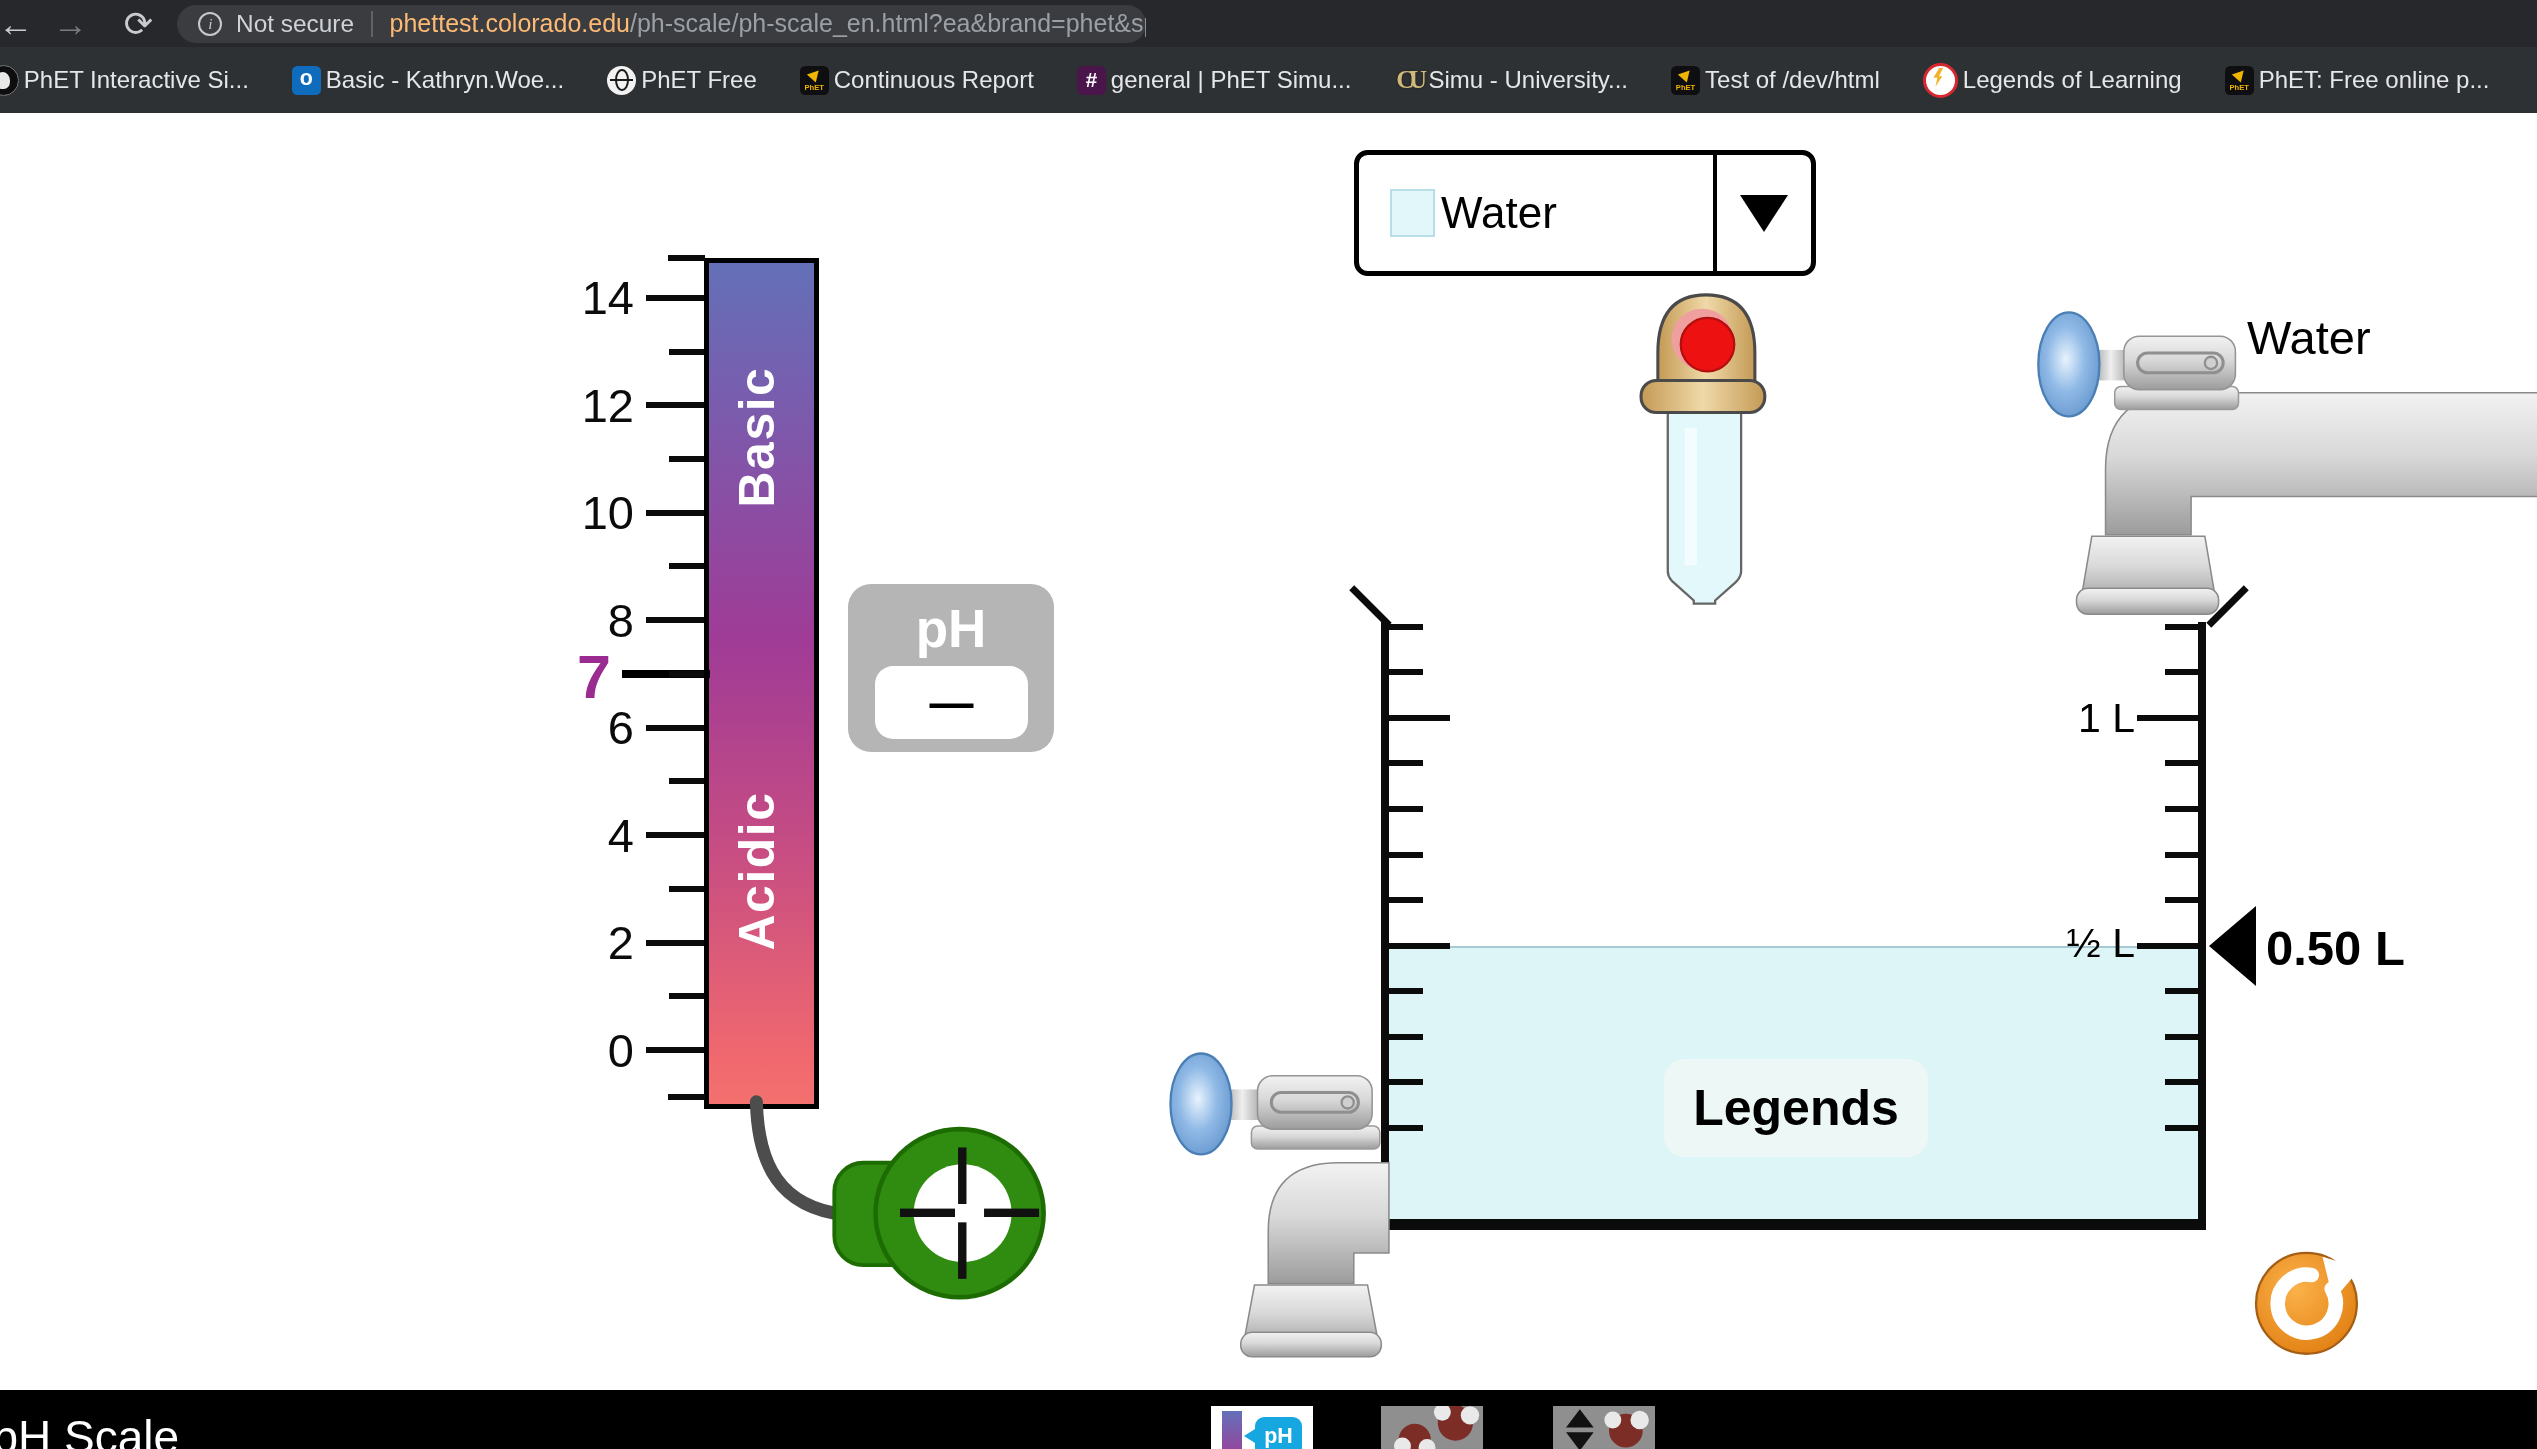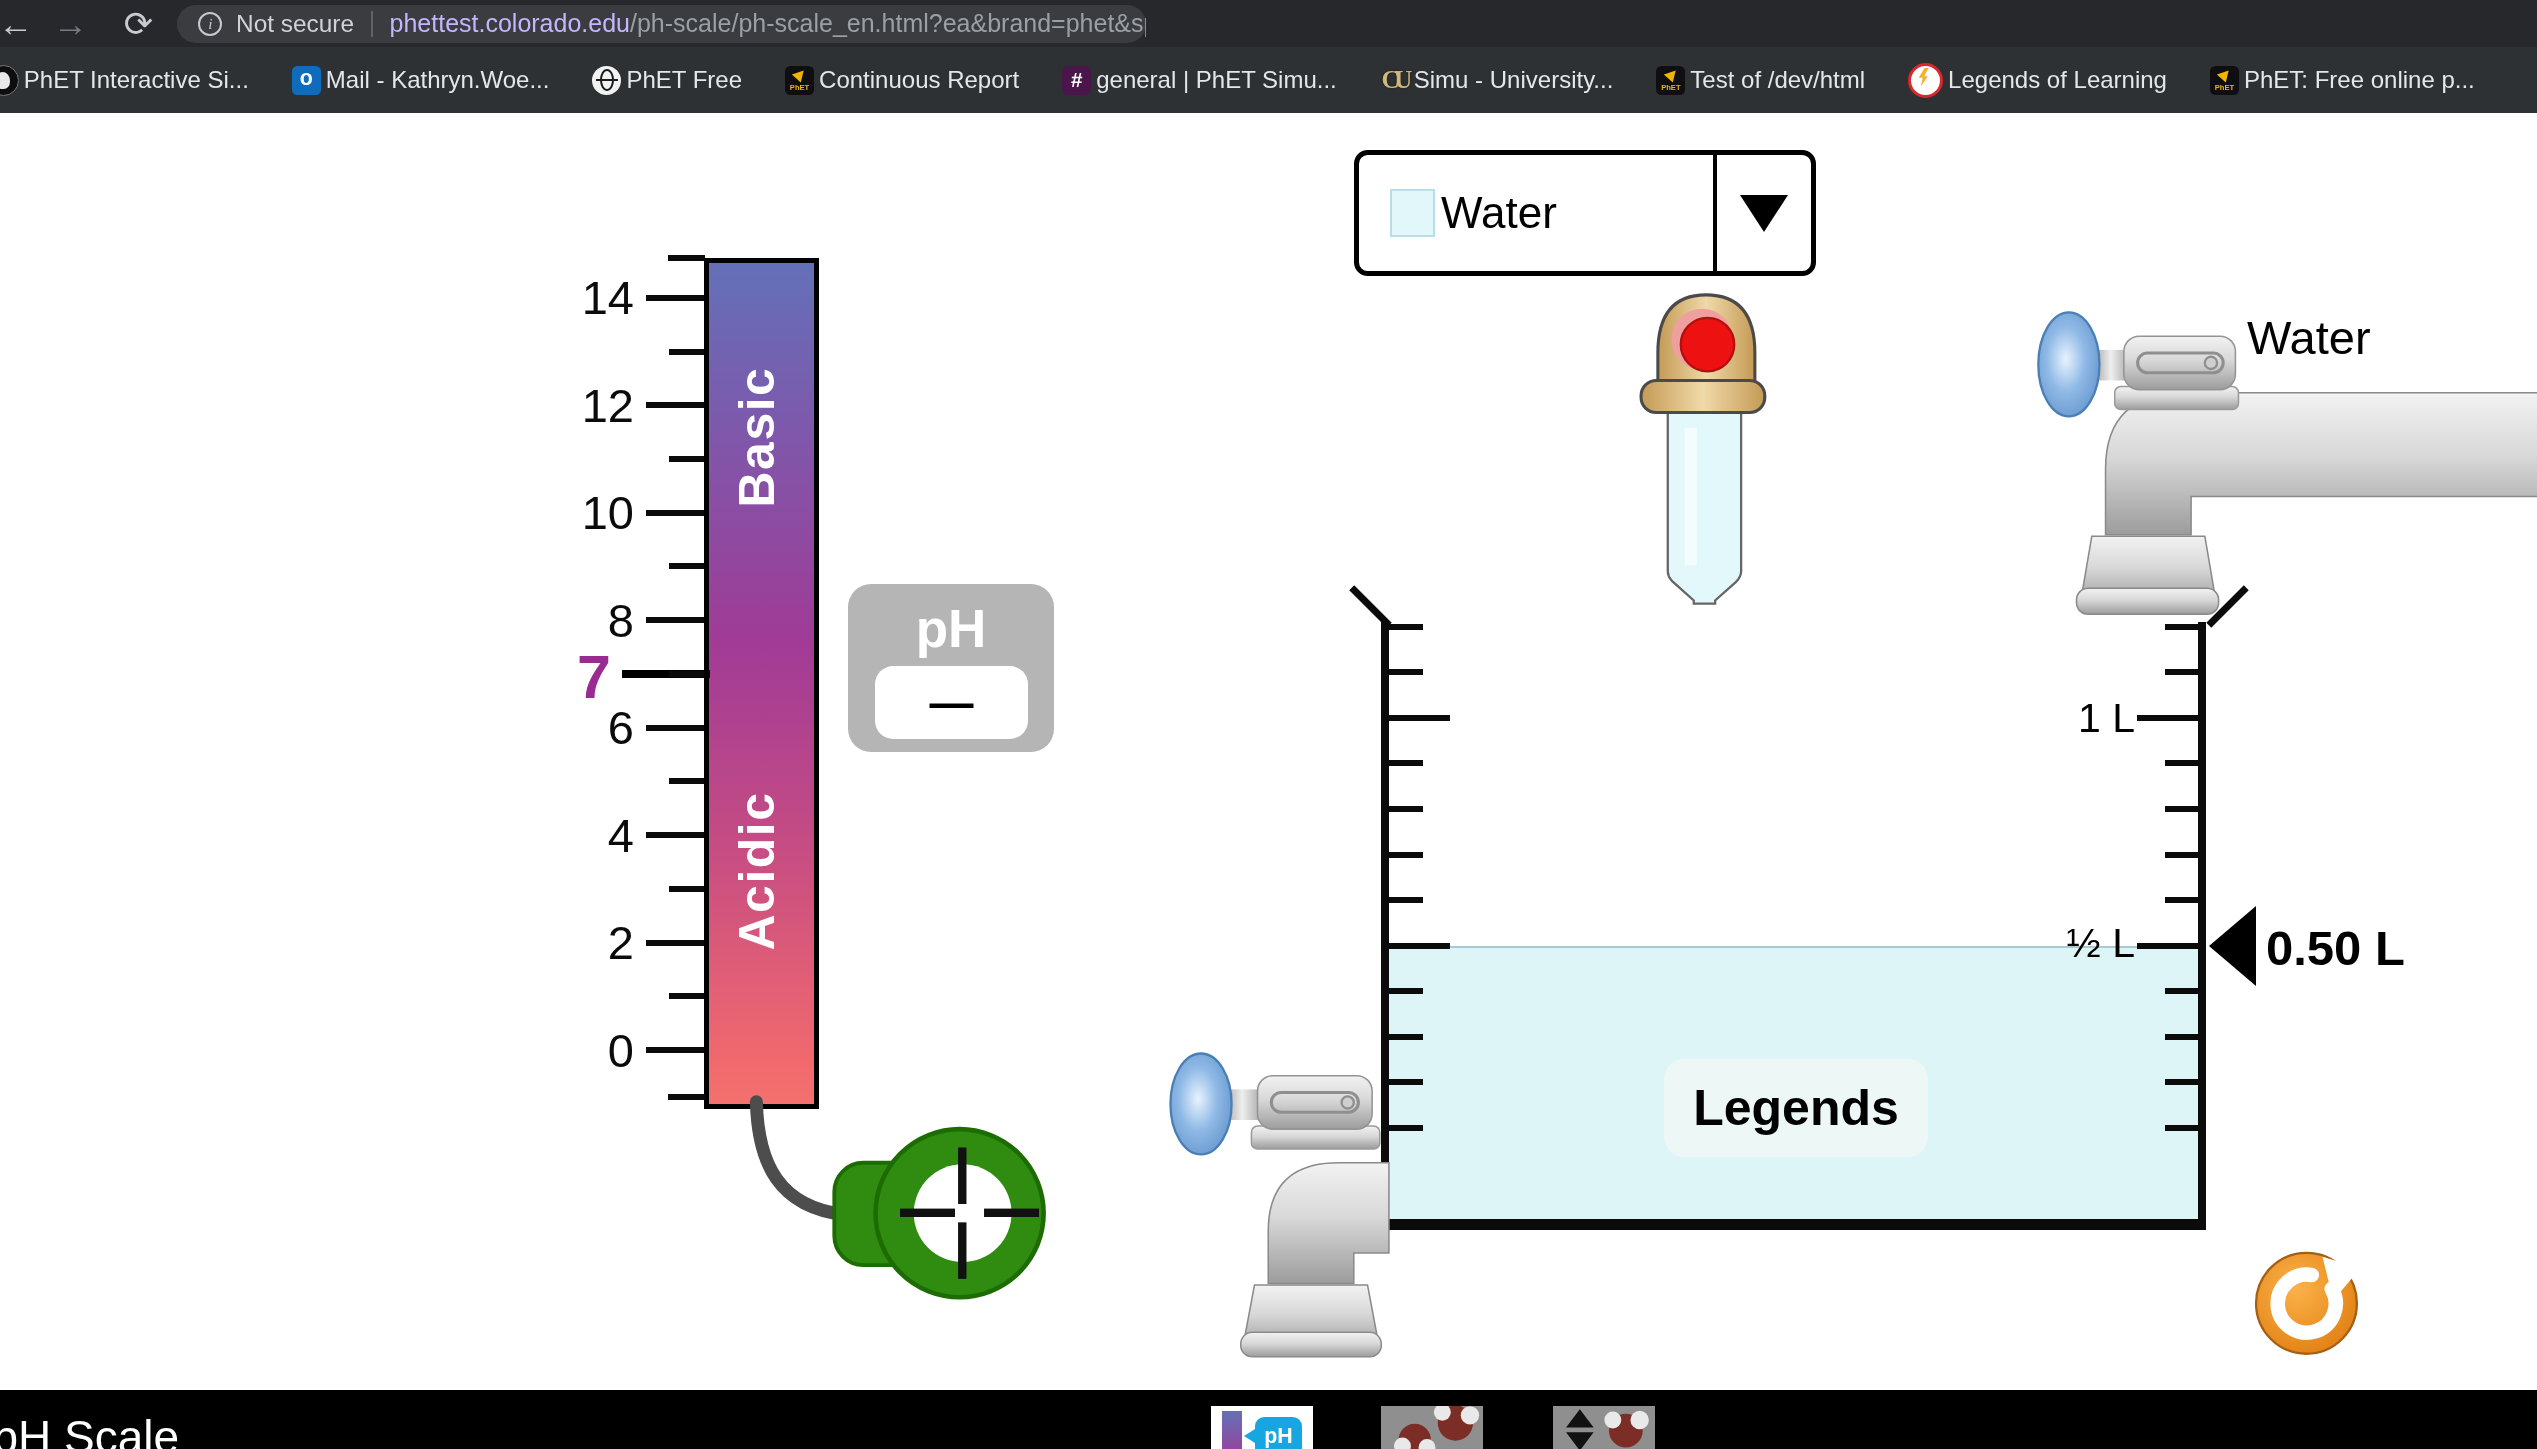--- a/index.html
+++ b/index.html
@@ -12,21 +12,21 @@
           color:#c8cbcf;font-size:35px;}
   .navbtn.dim{color:#787c80;}
   .omnibox{position:absolute;left:177px;top:4.6px;width:969px;height:38px;background:#3a3c40;
            border-radius:19px;display:flex;align-items:center;}
   .infoicon{width:20px;height:20px;border:2.3px solid #c6c9cd;border-radius:50%;margin-left:21.4px;
             color:#c6c9cd;font-size:15.3px;display:flex;align-items:center;justify-content:center;
             font-family:"Liberation Serif",serif;font-style:italic;flex:none;}
   .notsecure{color:#cfd2d6;font-size:24.4px;margin-left:13.7px;white-space:nowrap;}
   .omnidiv{width:1.5px;height:26px;background:#5f6368;margin:0 17px;flex:none;}
   .urltext{font-size:25px;white-space:nowrap;overflow:hidden;}
-  .urltext .host{color:#c4b5fd;}
+  .urltext .host{color:#fdba74;}
   .urltext .path{color:#9aa0a6;}
 
   .bmbar{position:absolute;left:0;top:47px;width:2538px;height:66px;background:#2e3134;
          display:flex;align-items:center;gap:43px;overflow:hidden;}
   .bm{display:flex;align-items:center;gap:5px;flex:none;}
   .bm-label{color:#e4e6e9;font-size:24px;white-space:nowrap;}
   .bi{width:29px;height:29px;border-radius:6.1px;position:relative;flex:none;display:flex;
       align-items:center;justify-content:center;}
   .bm:first-child .bi{margin-left:-12.2px;}
   .bi-site{background:#0e0e10;border-radius:50%;border:1.5px solid #777;}
@@ -134,21 +134,21 @@
     </div>
   </div>
 
   <div class="bmbar" id="bookmarks">
       <div class="bm">
         <span class="bi bi-site"></span>
         <span class="bm-label">PhET Interactive Si...</span>
       </div>
       <div class="bm">
         <span class="bi bi-outlook"></span>
-        <span class="bm-label">Mail - Kathryn.Woe...</span>
+        <span class="bm-label">Basic - Kathryn.Woe...</span>
       </div>
       <div class="bm">
         <span class="bi bi-globe"></span>
         <span class="bm-label">PhET Free</span>
       </div>
       <div class="bm">
         <span class="bi bi-phet"></span>
         <span class="bm-label">Continuous Report</span>
       </div>
       <div class="bm">

